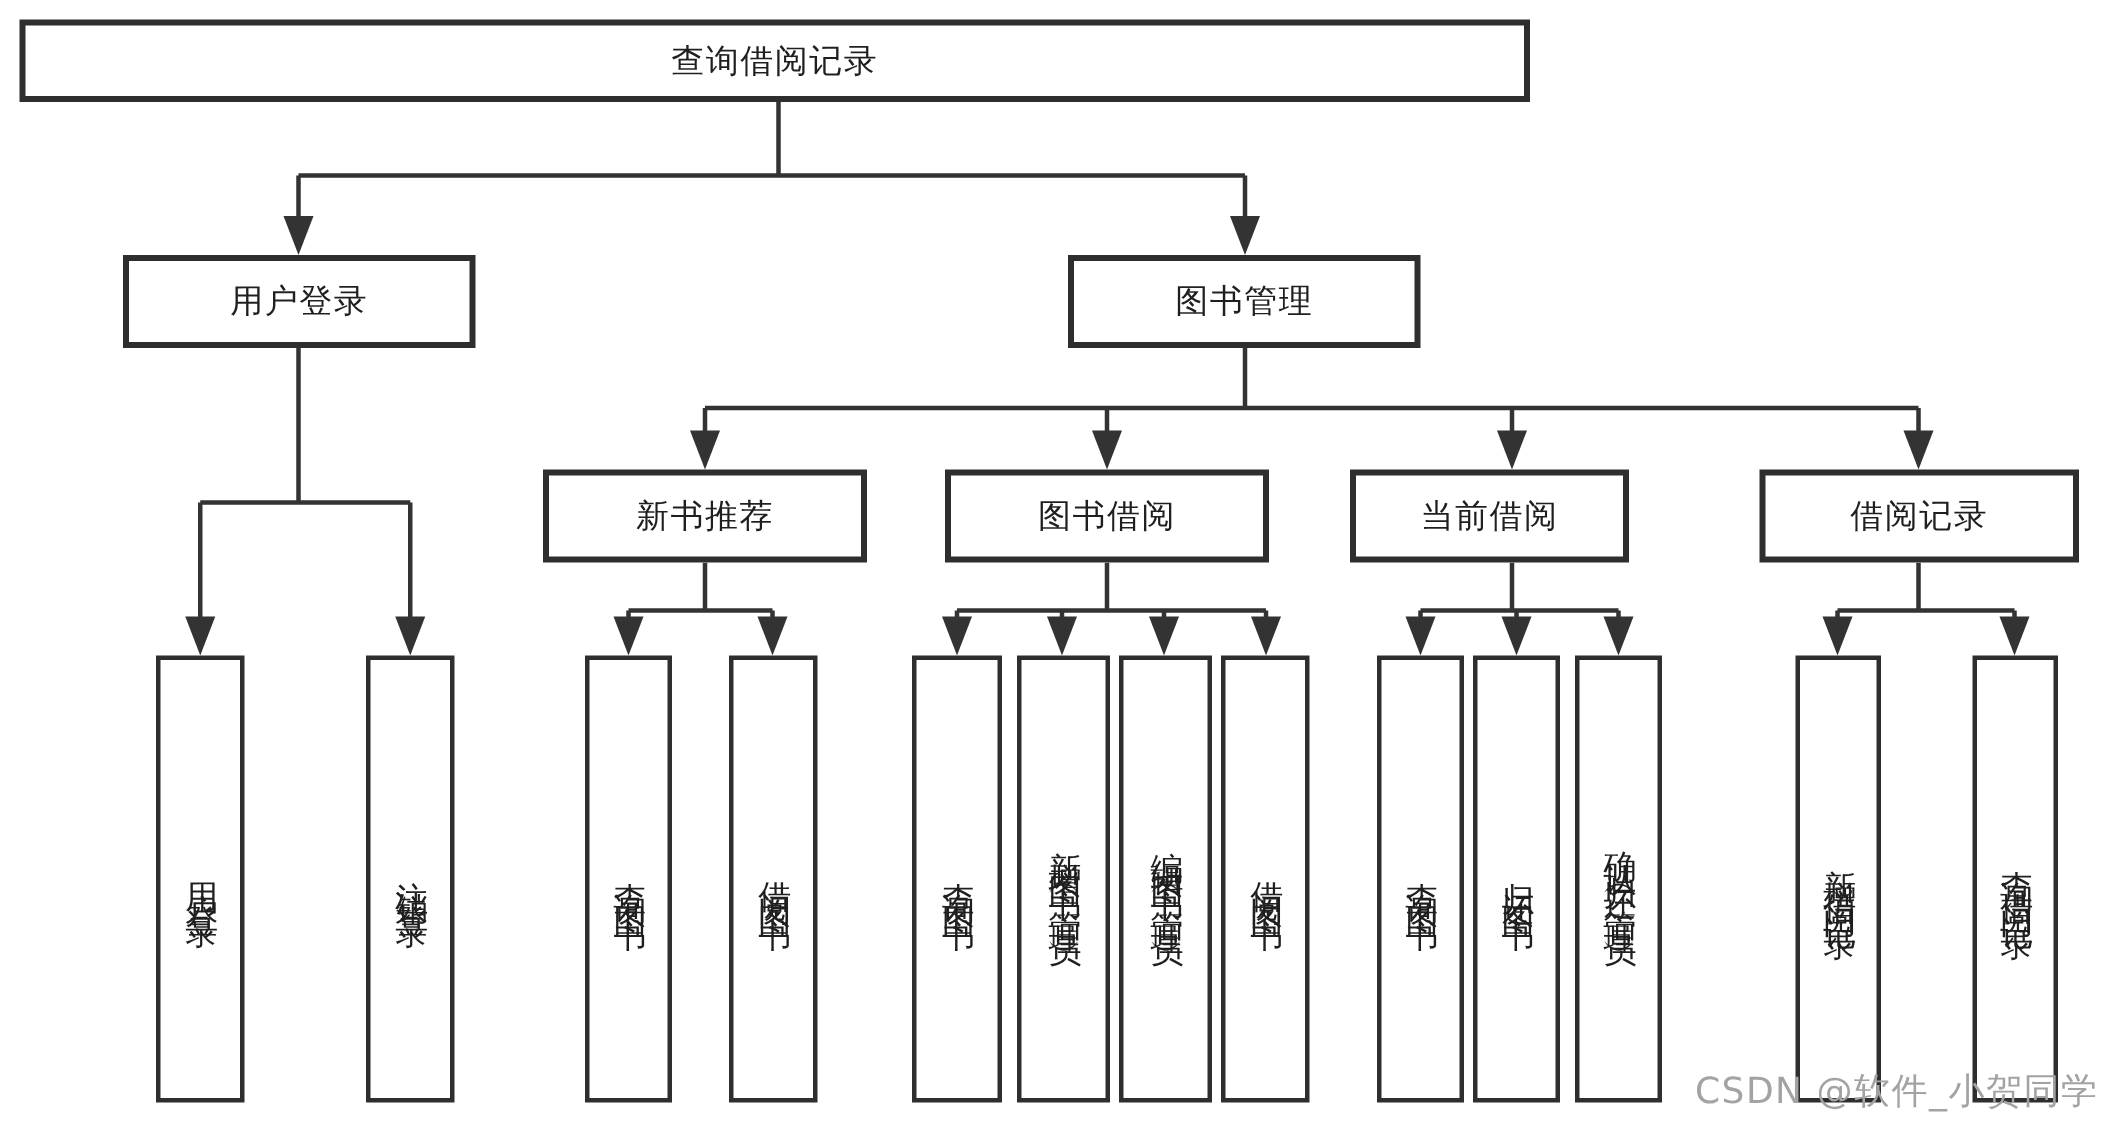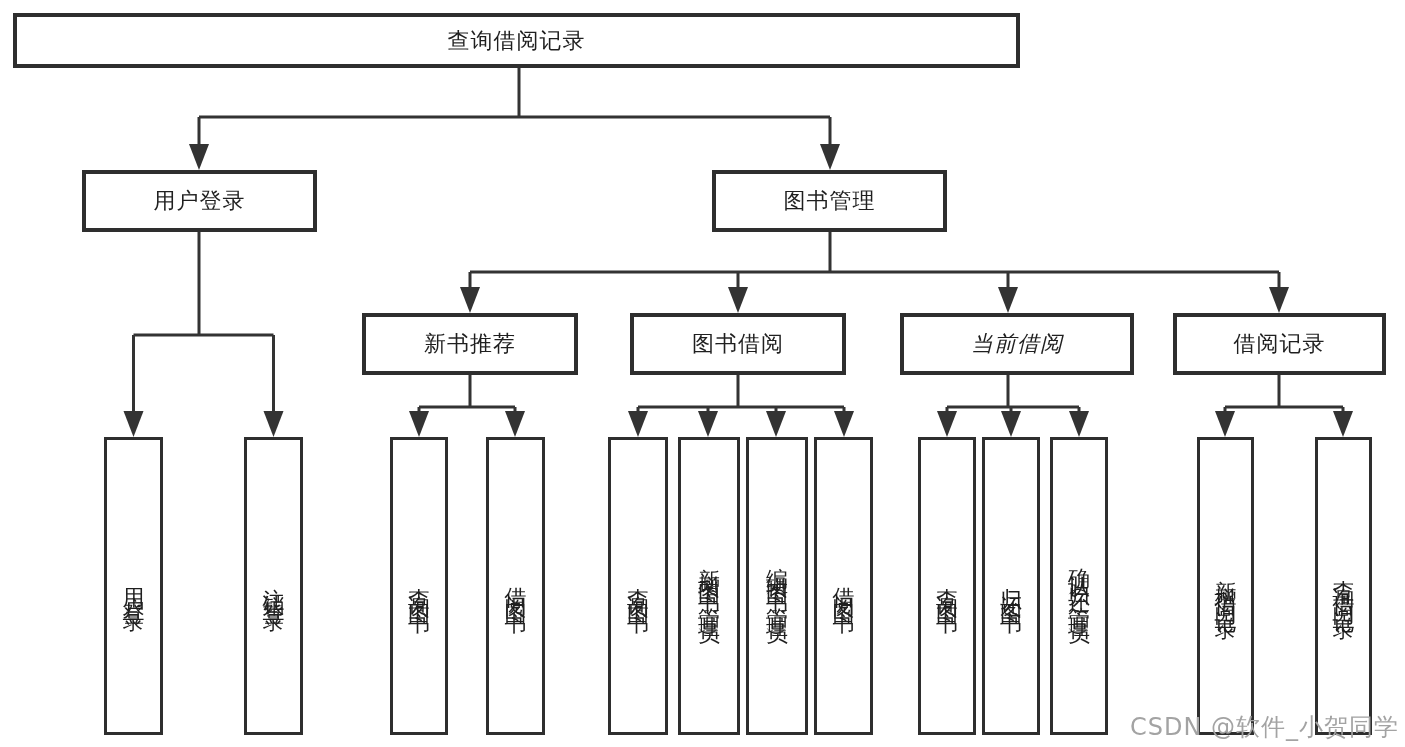--- a/index.html
+++ b/index.html
@@ -67,21 +67,21 @@
     </g>
   </svg>
 
   <div class="node" style="left:13px;top:13px;width:1007px;height:55px;">查询借阅记录</div>
 
   <div class="node" style="left:82px;top:170px;width:235px;height:62px;">用户登录</div>
   <div class="node" style="left:362px;top:313px;width:216px;height:62px;">新书推荐</div>
 
   <div class="node" style="left:712px;top:170px;width:235px;height:62px;">图书管理</div>
   <div class="node" style="left:630px;top:313px;width:216px;height:62px;">图书借阅</div>
-  <div class="node" style="left:900px;top:313px;width:234px;height:62px;font-style:italic;">当前借阅</div>
+  <div class="node" style="left:900px;top:313px;width:186px;height:62px;">当前借阅</div>
   <div class="node" style="left:1173px;top:313px;width:213px;height:62px;">借阅记录</div>
 
   <div class="vnode" style="left:104px;top:437px;width:59px;height:298px;">用户登录</div>
   <div class="vnode" style="left:244px;top:437px;width:59px;height:298px;">注销登录</div>
 
   <div class="vnode" style="left:390px;top:437px;width:58px;height:298px;">查询图书</div>
   <div class="vnode" style="left:486px;top:437px;width:59px;height:298px;">借阅图书</div>
 
   <div class="vnode" style="left:608px;top:437px;width:60px;height:298px;">查询图书</div>
   <div class="vnode" style="left:678px;top:437px;width:62px;height:298px;">新增图书（管理员）</div>

